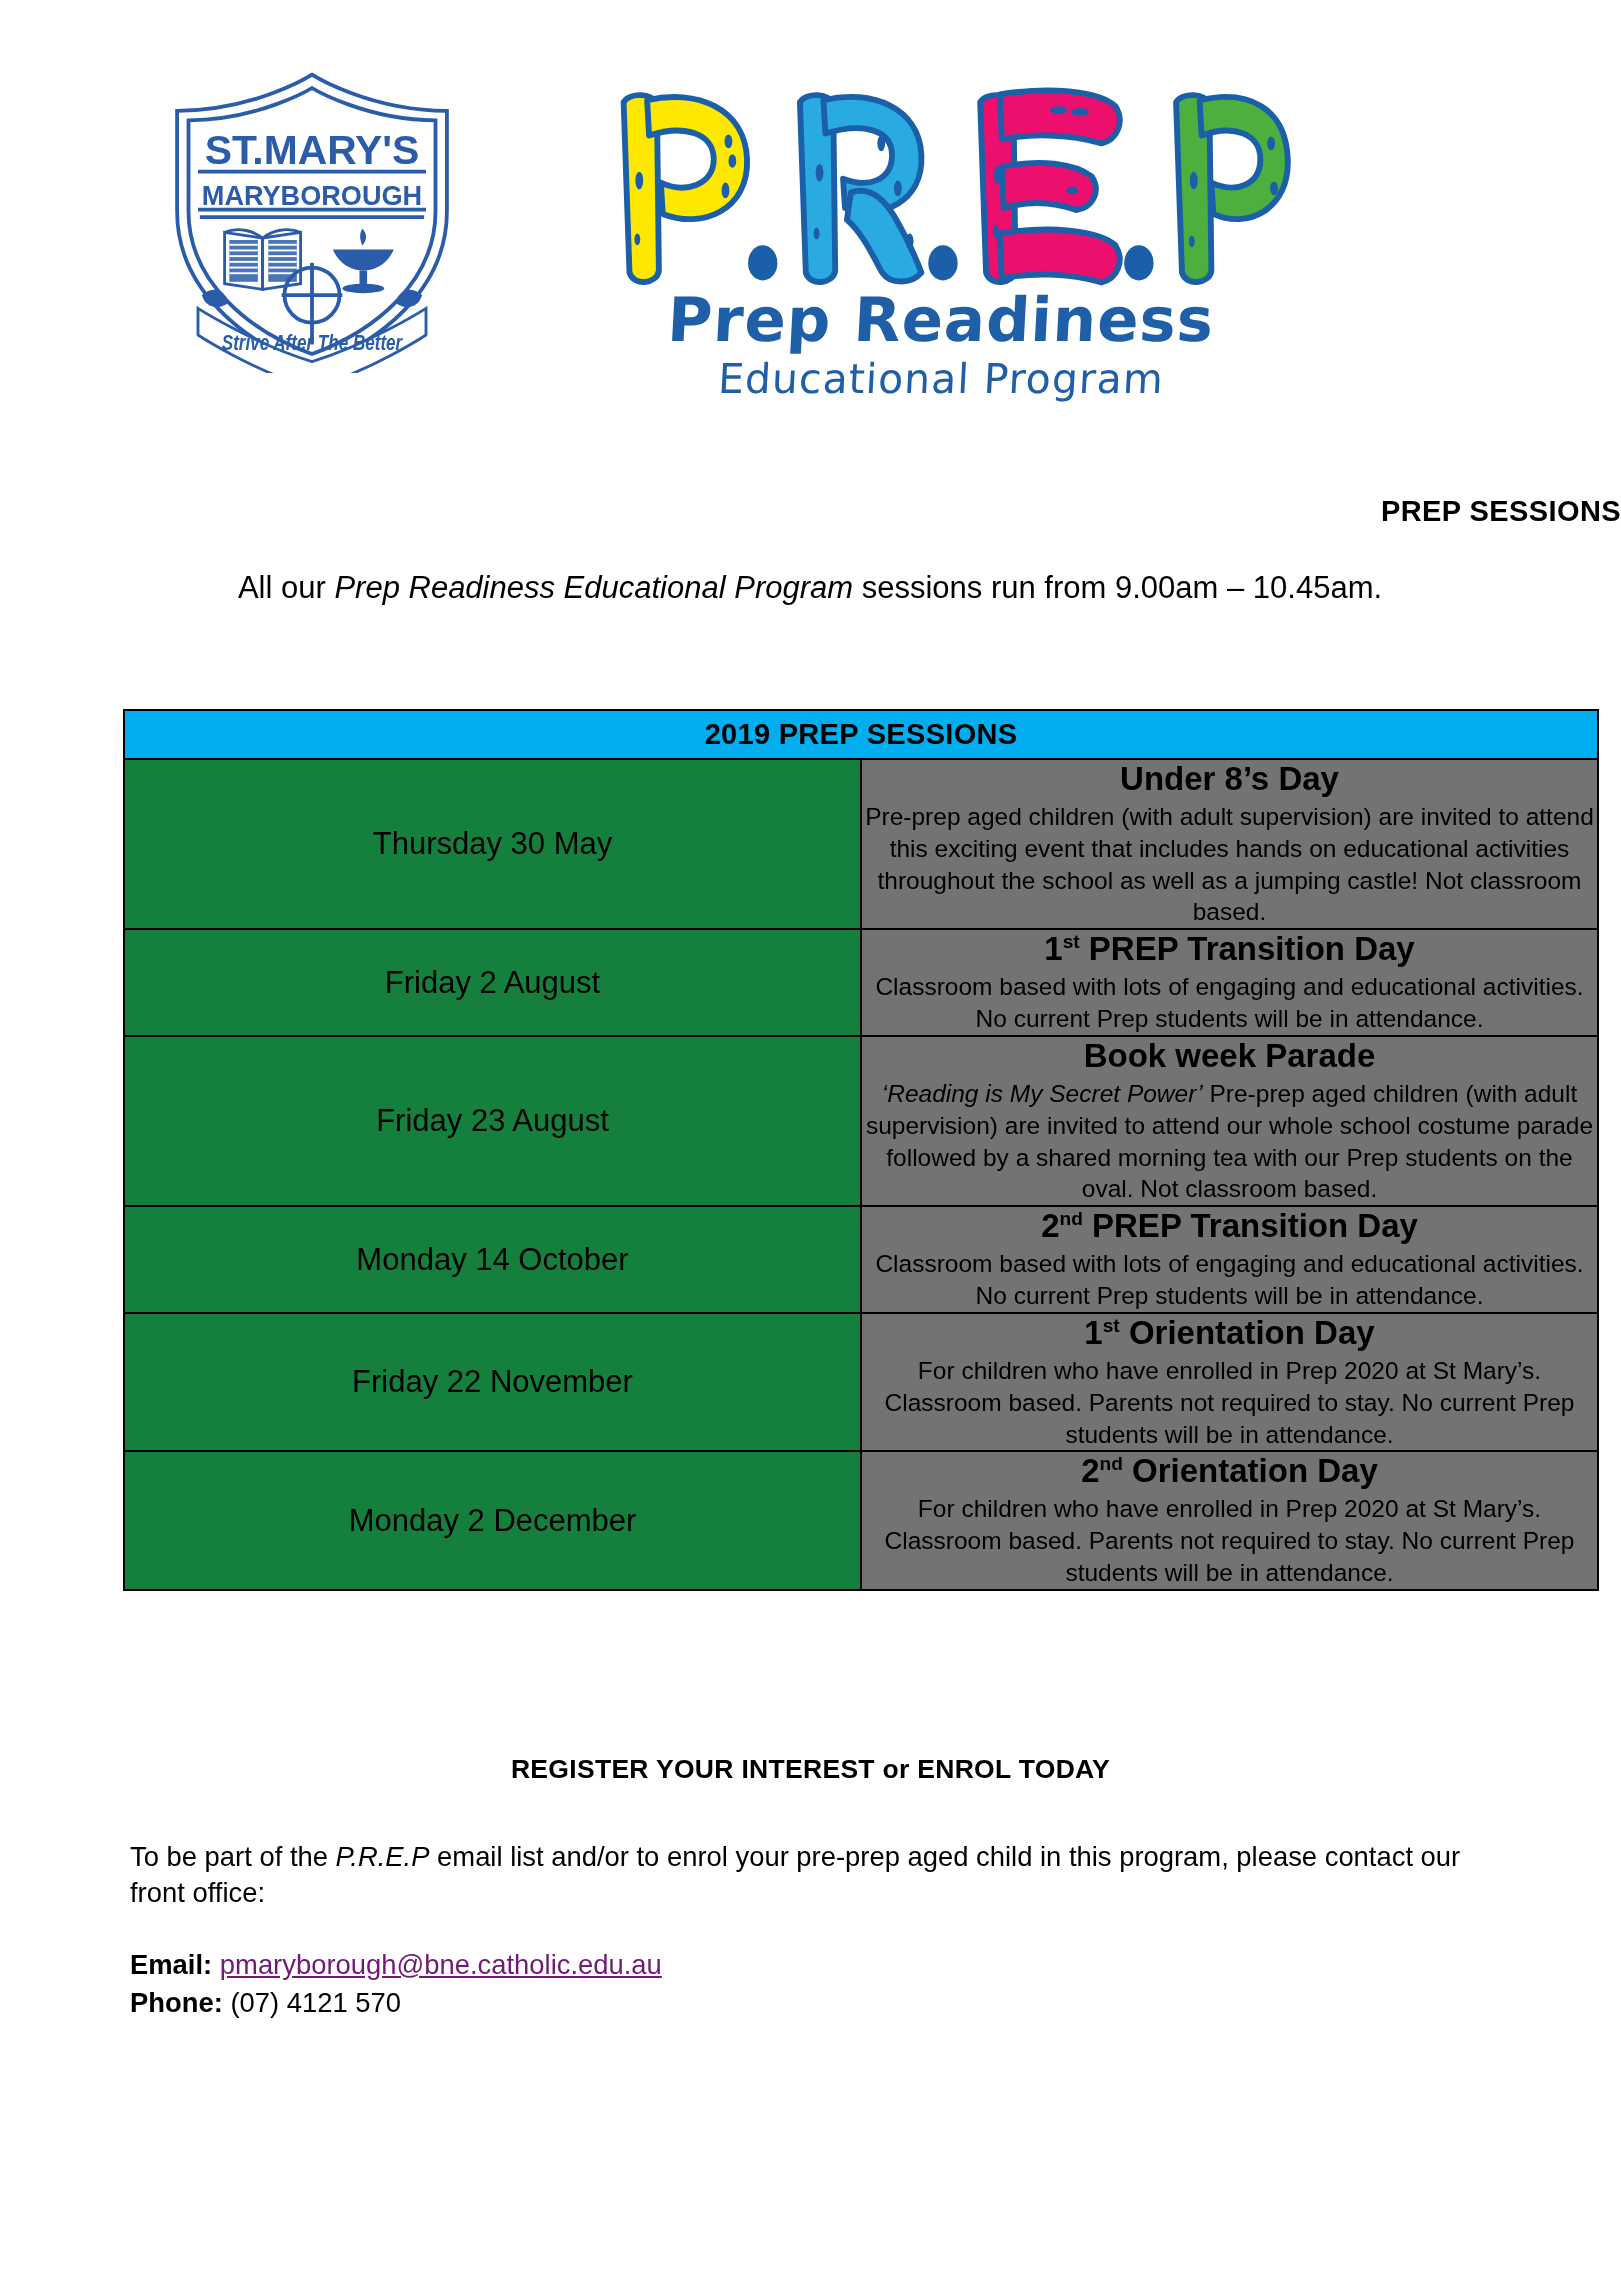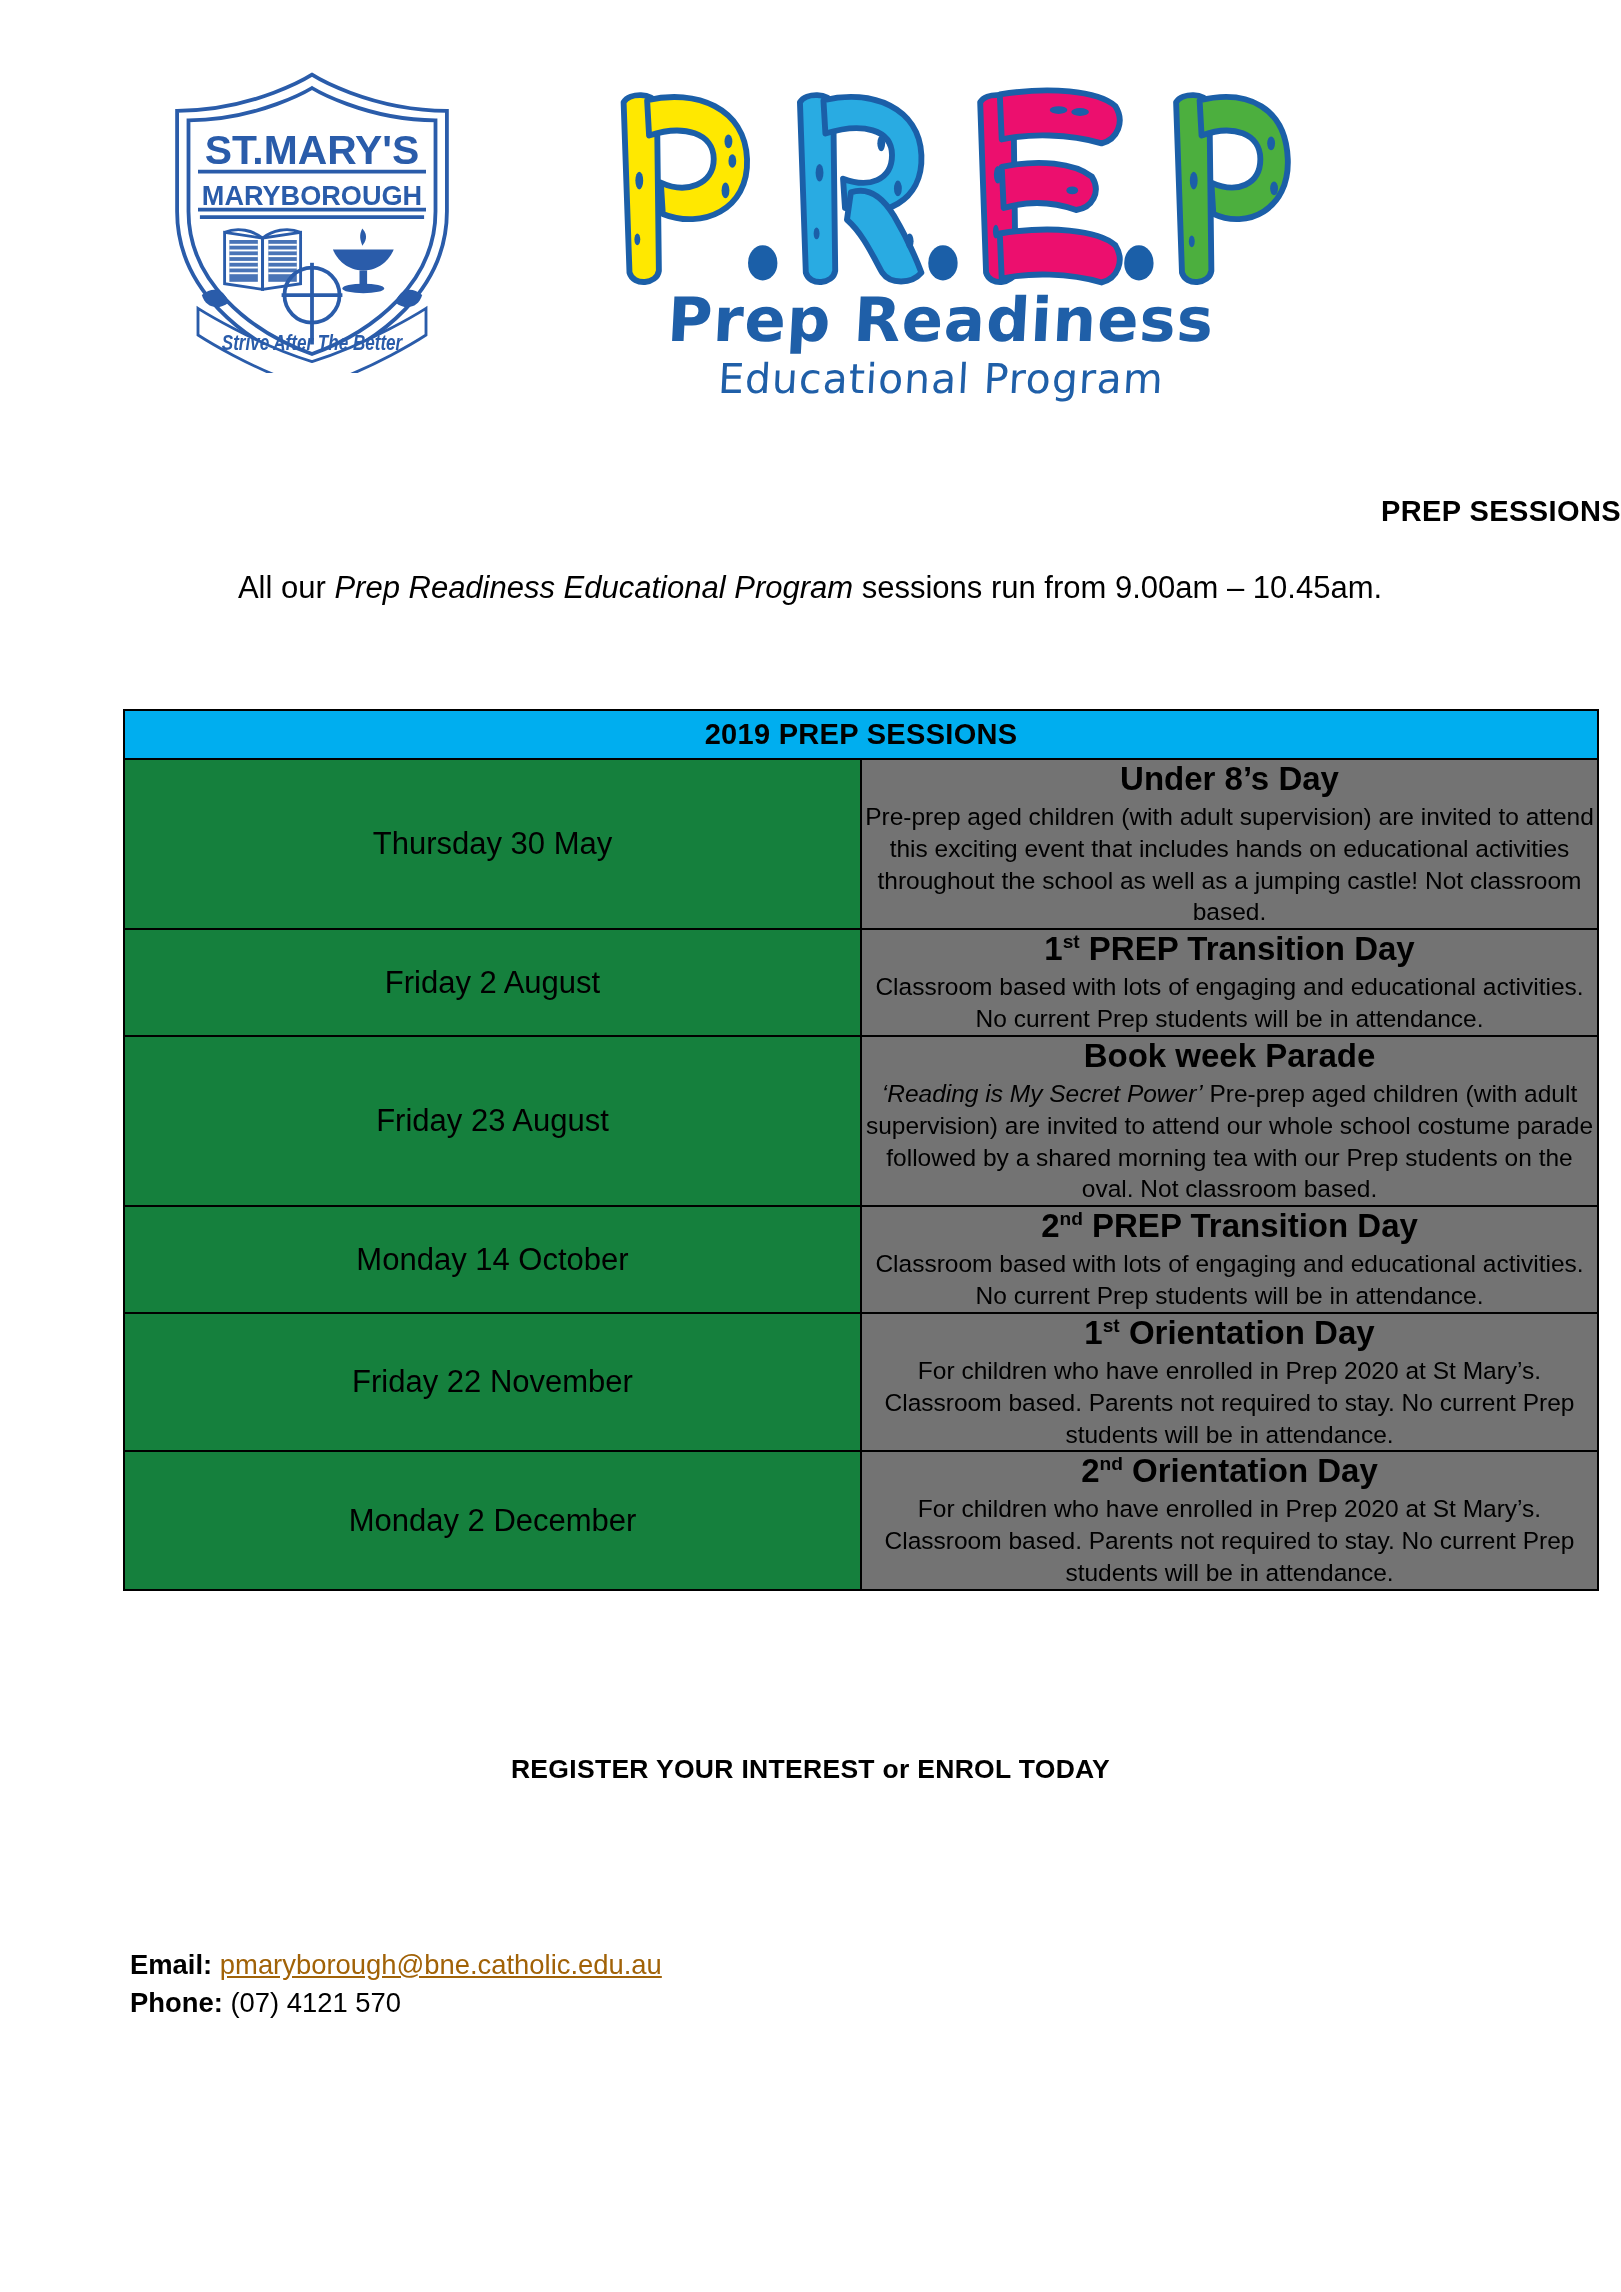--- a/index.html
+++ b/index.html
@@ -188,21 +188,21 @@
     top: 1946px;
     left: 130px;
     width: 980px;
     font-size: 27.4px;
     line-height: 1.38;
     text-align: left;
   }
   .contact-lines .lbl { font-weight: bold; }
   .contact-lines .email-link {
     text-decoration: underline;
-    color: #a16207;
+    color: #701a75;
   }
 </style>
 </head>
 <body>
 
 <div class="page">
 
   <div class="header">
 
     <svg class="crest" viewBox="0 0 300 320">
@@ -379,20 +379,21 @@
         <td class="col-desc">
           <div class="desc-title"><span>2</span><sup>nd</sup><span> Orientation Day</span></div>
           <div class="desc-body">For children who have enrolled in Prep 2020 at St Mary’s. Classroom based. Parents not required to stay. No current Prep students will be in attendance.</div>
         </td>
       </tr>
     </tbody>
   </table>
 
   <div class="register-line">REGISTER YOUR INTEREST or ENROL TODAY</div>
 
+  <div class="contact-para"><span>To be part of the </span><i>P.R.E.P</i><span> email list and/or to enrol your pre-prep aged child in this program, please contact our front office:</span></div>
 
   <div class="contact-lines">
     <div><span class="lbl">Email:</span>
       <span class="email-link">pmaryborough@bne.catholic.edu.au</span></div>
     <div><span class="lbl">Phone:</span>
       <span>(07) 4121 570</span></div>
   </div>
 
 </div>
 

